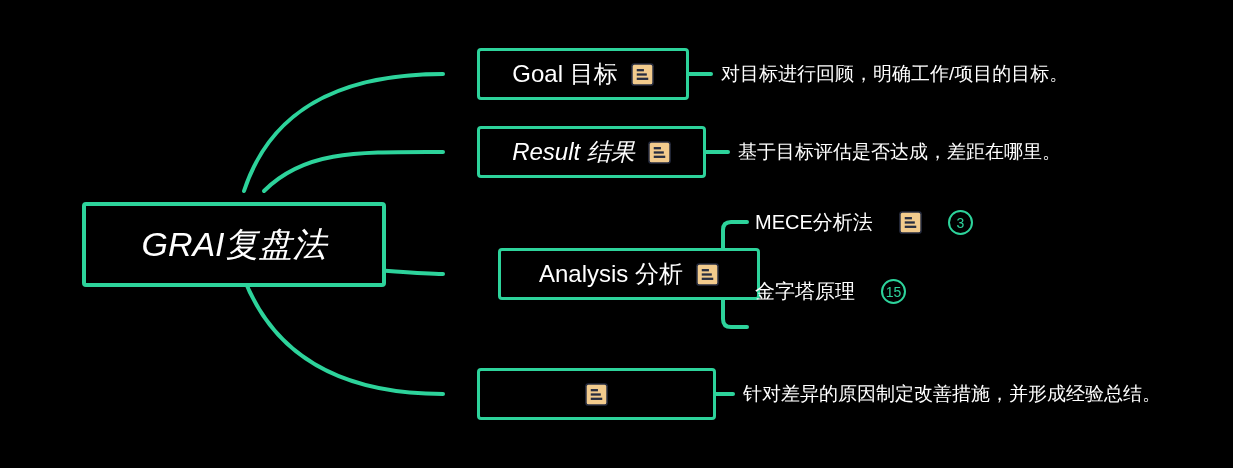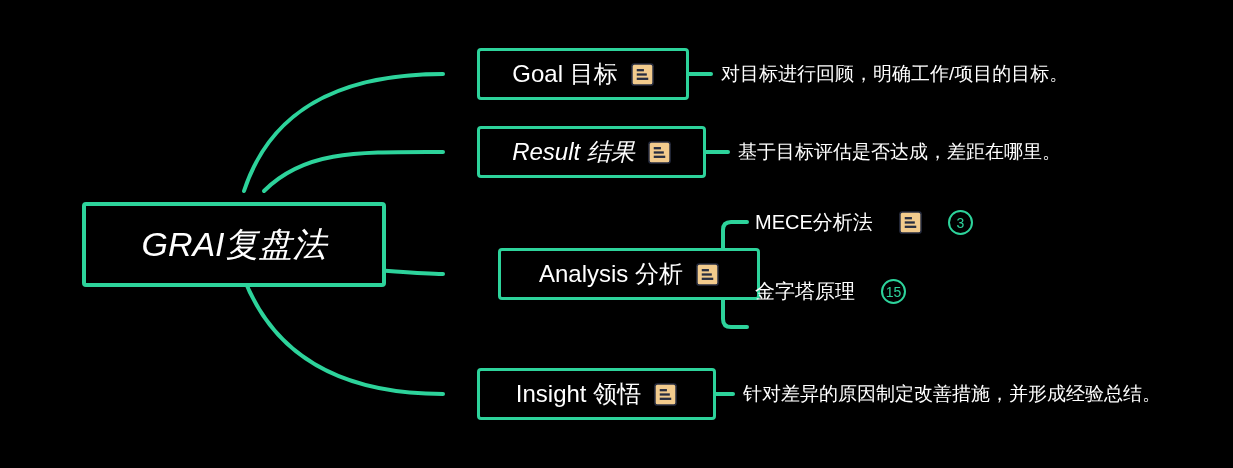--- a/index.html
+++ b/index.html
@@ -179,21 +179,20 @@
     <span class="badge">3</span>
   </div>
 
   <div class="subtopic pyramid">
     <span>金字塔原理</span>
     <span class="badge">15</span>
   </div>
 
 
   <div class="topic branch insight">
-    <span>Insight 领悟</span>
     <span class="notes-icon">
       <svg width="23" height="23" viewBox="0 0 24 24">
         <rect x="1" y="1" width="22" height="22" rx="2.5" fill="var(--notes-icon-fill)" stroke="var(--notes-icon-line-color)" stroke-width="1.6"></rect>
         <line x1="6" y1="7.5" x2="13.5" y2="7.5" stroke="var(--notes-icon-line-color)" stroke-width="2.4"></line>
         <line x1="6" y1="12" x2="16.5" y2="12" stroke="var(--notes-icon-line-color)" stroke-width="2.4"></line>
         <line x1="6" y1="16.5" x2="18" y2="16.5" stroke="var(--notes-icon-line-color)" stroke-width="2.4"></line>
       </svg>
     </span>
   </div>
   <div class="desc insight">

